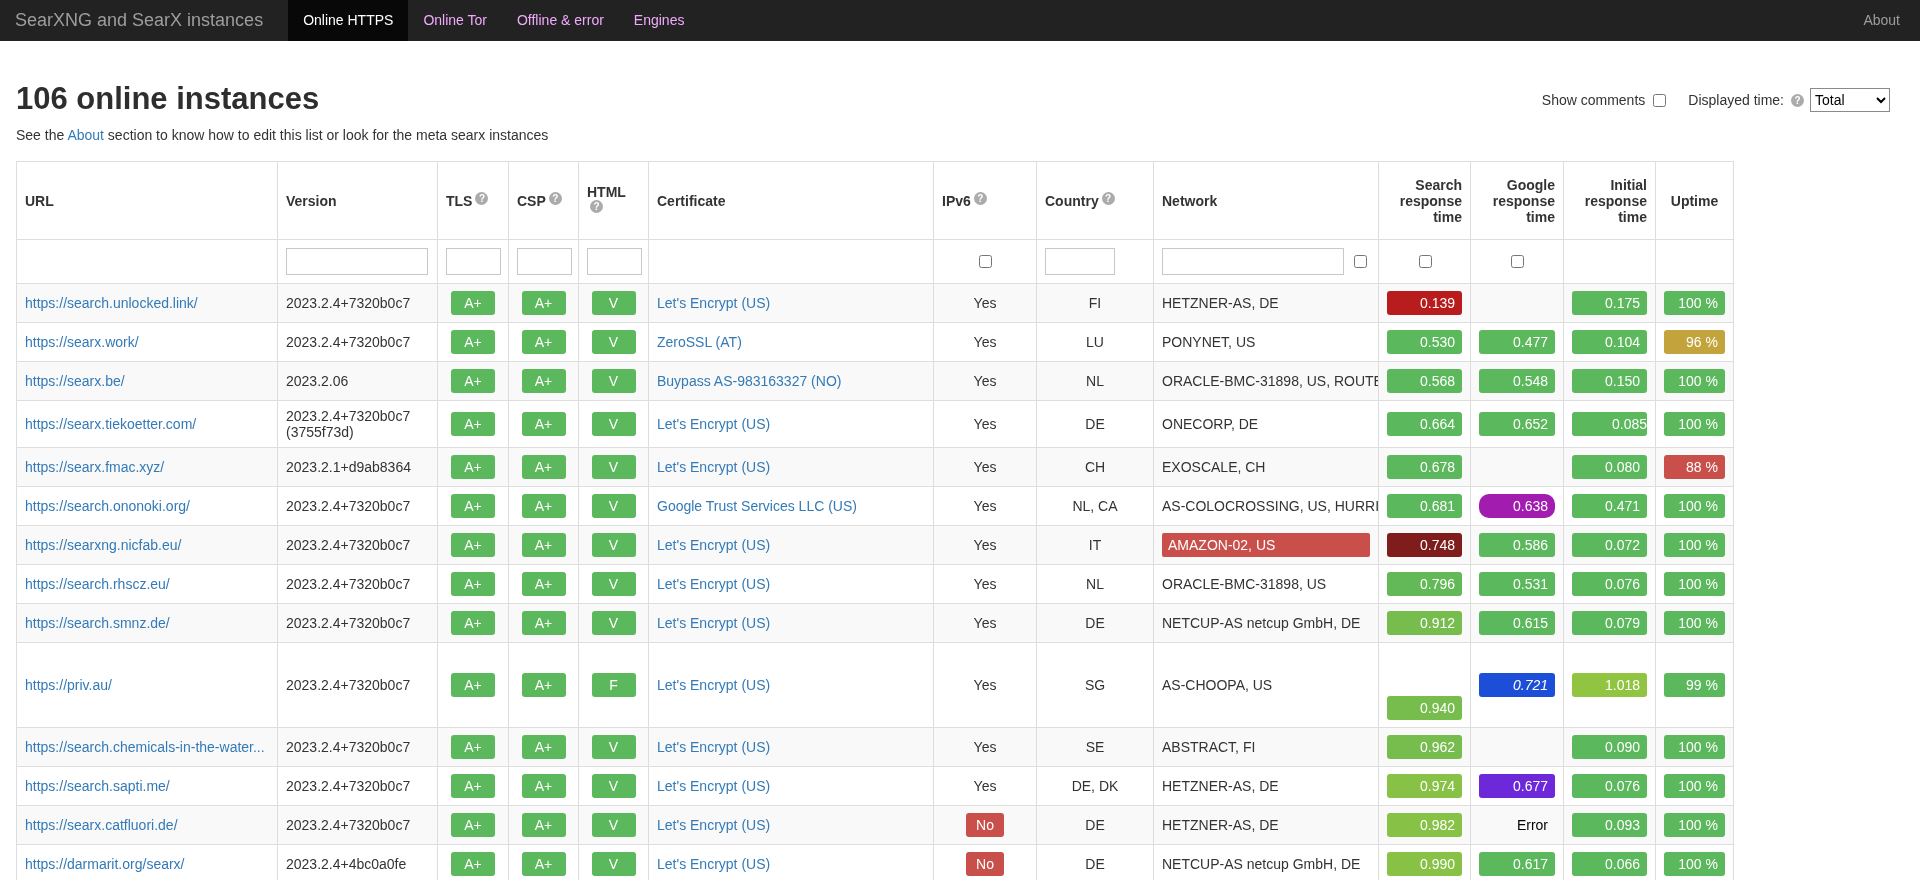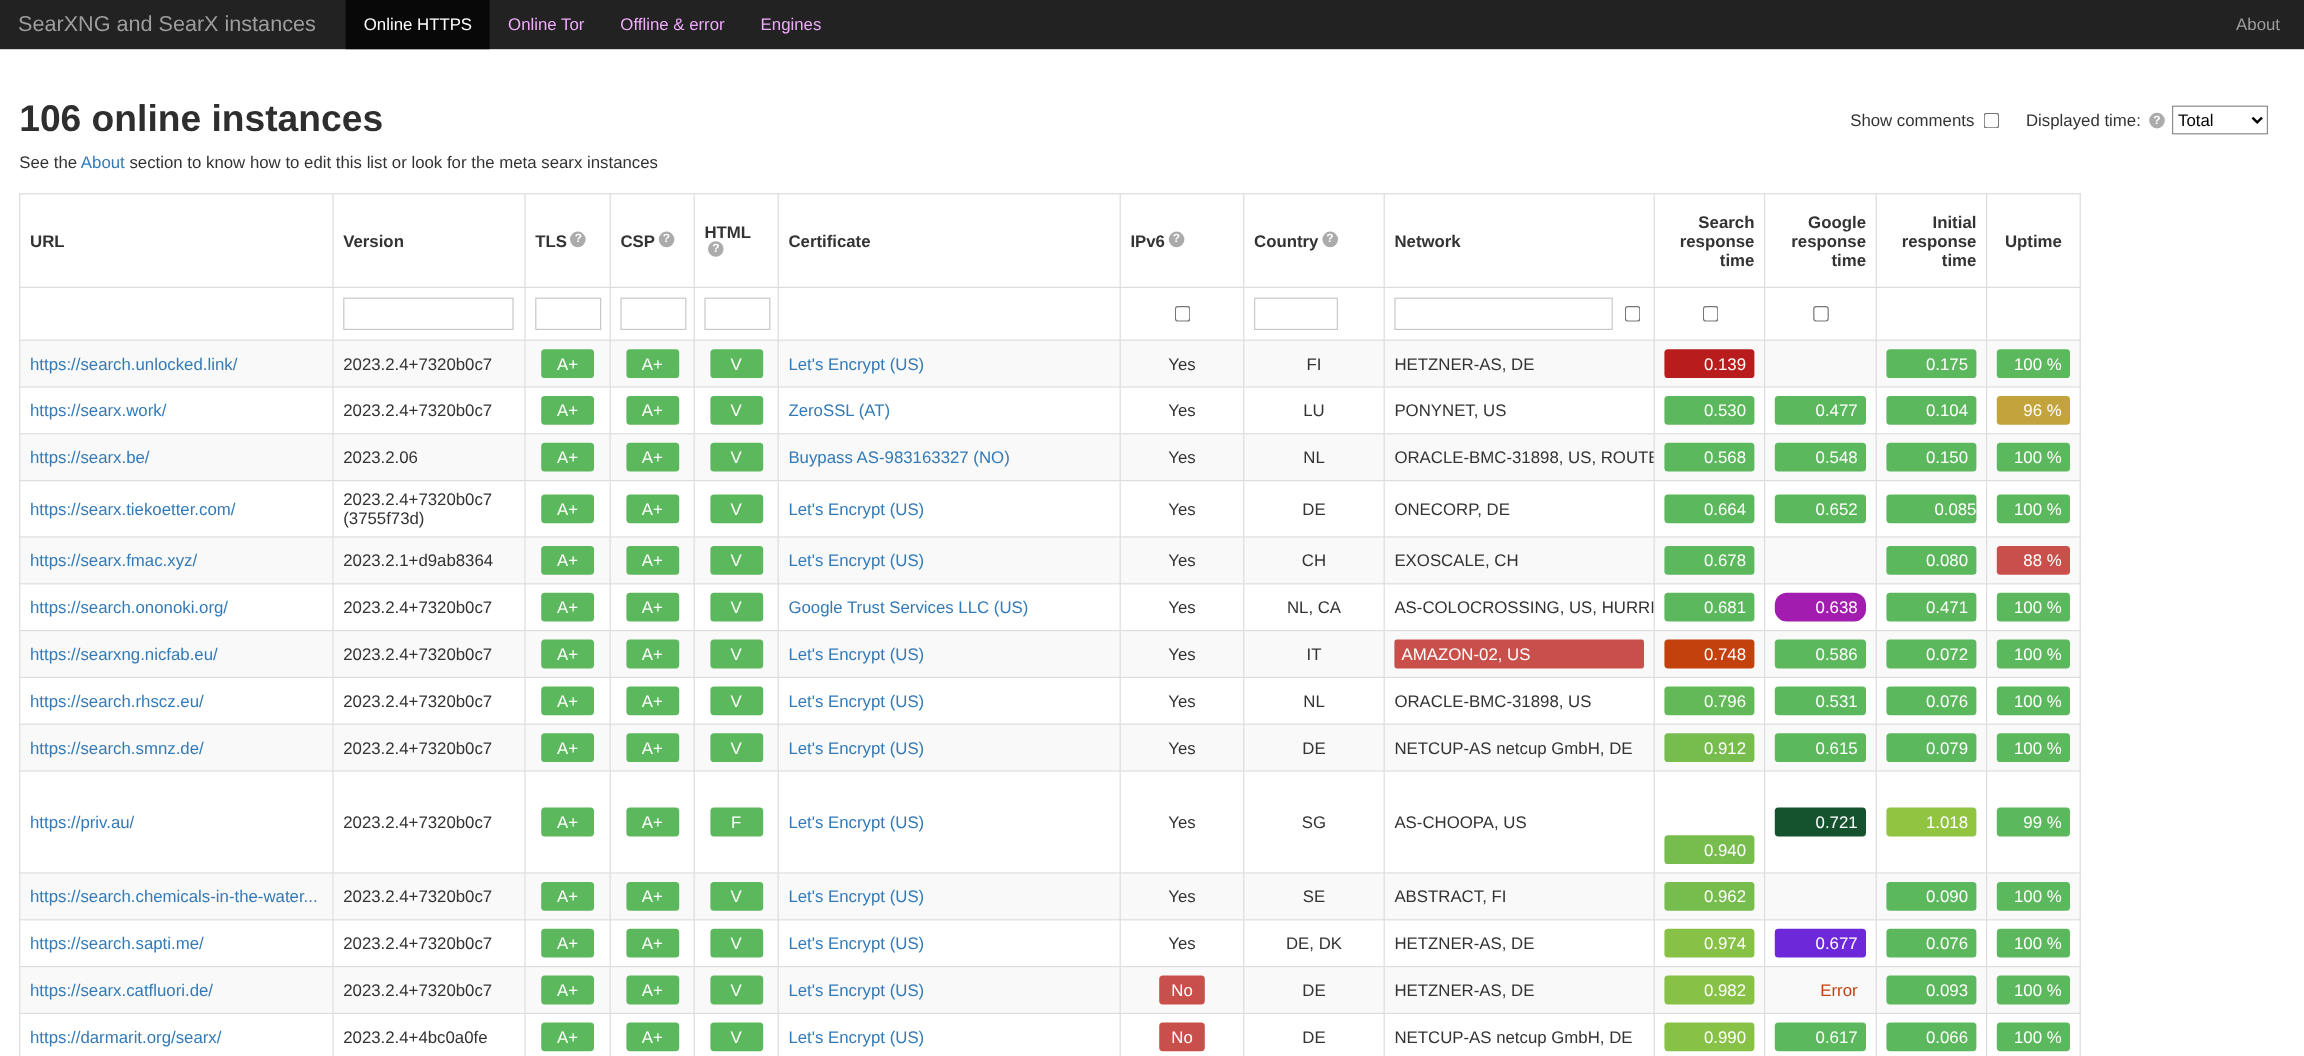--- a/index.html
+++ b/index.html
@@ -42,21 +42,21 @@
 
   .f-input { border:1px solid #c8c8c8; height:27px; padding:2px 5px; font-family:"Liberation Sans",sans-serif; font-size:14px; }
   .f-wide { width:142px; } .f-small { width:55px; } .f-country { width:70px; }
   .net-filter-wrap { display:flex; align-items:center; }
   .net-filter-wrap .f-input { flex:1; min-width:0; margin-right:6px; }
   input[type=checkbox] { width:13px; height:13px; }
 
   .badge-grade { display:inline-block; min-width:44px; padding:4px 2px; border-radius:3px; color:#fff; text-align:center; }
   .badge-no { display:inline-block; min-width:38px; padding:4px 2px; border-radius:3px; color:#fff; text-align:center; }
   .badge-rt { display:block; padding:4px 7px; border-radius:3px; color:#fff; text-align:right; }
-  .rt-plain { display:block; padding:4px 7px; text-align:right; color:#c2410c; }
+  .rt-plain { display:block; padding:4px 7px; text-align:right; color:#000000; }
   .net-alert { display:block; padding:4px 6px; border-radius:2px; color:#fff; white-space:nowrap; overflow:hidden; }
   .stub { display:inline-block; width:44px; height:27px; border-radius:3px; }
   tr.partial td { padding:2px 8px; }
 </style>
 </head>
 <body>
 
 <div class="navbar">
   <span class="brand">SearXNG and SearX instances</span>
   <span class="nav-item active">Online HTTPS</span>
@@ -280,21 +280,21 @@
           <td class="cc"><span class="badge-grade" style="background: rgb(92, 184, 92);">A+</span></td>
           <td class="cc"><span class="badge-grade" style="background: rgb(92, 184, 92);">A+</span></td>
           <td class="cc"><span class="badge-grade" style="background: rgb(92, 184, 92);">V</span></td>
           <td><span class="link">Let's Encrypt (US)</span></td>
           <td class="cc"><span>Yes</span></td>
           <td class="cc"><span>IT</span></td>
           <td>
             <span class="net-alert" style="background: rgb(201, 80, 74);">AMAZON-02, US</span>
           </td>
           <td>
-            <span class="badge-rt" style="background: #c2410c;">0.748</span>
+            <span class="badge-rt" style="background: #7f1d1d;">0.748</span>
           </td>
           <td>
             <span class="badge-rt" style="background: rgb(92, 184, 92);">0.586</span>
           </td>
           <td>
             <span class="badge-rt" style="background: rgb(92, 184, 92);">0.072</span>
           </td>
           <td>
             <span class="badge-rt" style="background: rgb(92, 184, 92);">100 %</span>
           </td>
@@ -352,21 +352,21 @@
           <td class="cc"><span class="badge-grade" style="background: rgb(92, 184, 92);">A+</span></td>
           <td class="cc"><span class="badge-grade" style="background: rgb(92, 184, 92);">F</span></td>
           <td><span class="link">Let's Encrypt (US)</span></td>
           <td class="cc"><span>Yes</span></td>
           <td class="cc"><span>SG</span></td>
           <td><span>AS-CHOOPA, US</span></td>
           <td>
             <span class="badge-rt" style="background: rgb(118, 189, 78); margin-top: 46px;">0.940</span>
           </td>
           <td>
-            <span class="badge-rt" style="background: #14532d;">0.721</span>
+            <span class="badge-rt" style="background: #1d4ed8; font-style: italic;">0.721</span>
           </td>
           <td>
             <span class="badge-rt" style="background: rgb(144, 196, 65);">1.018</span>
           </td>
           <td>
             <span class="badge-rt" style="background: rgb(92, 184, 92);">99 %</span>
           </td>
         </tr>
         <tr>
           <td><span class="link">https://search.chemicals-in-the-water...</span></td>

